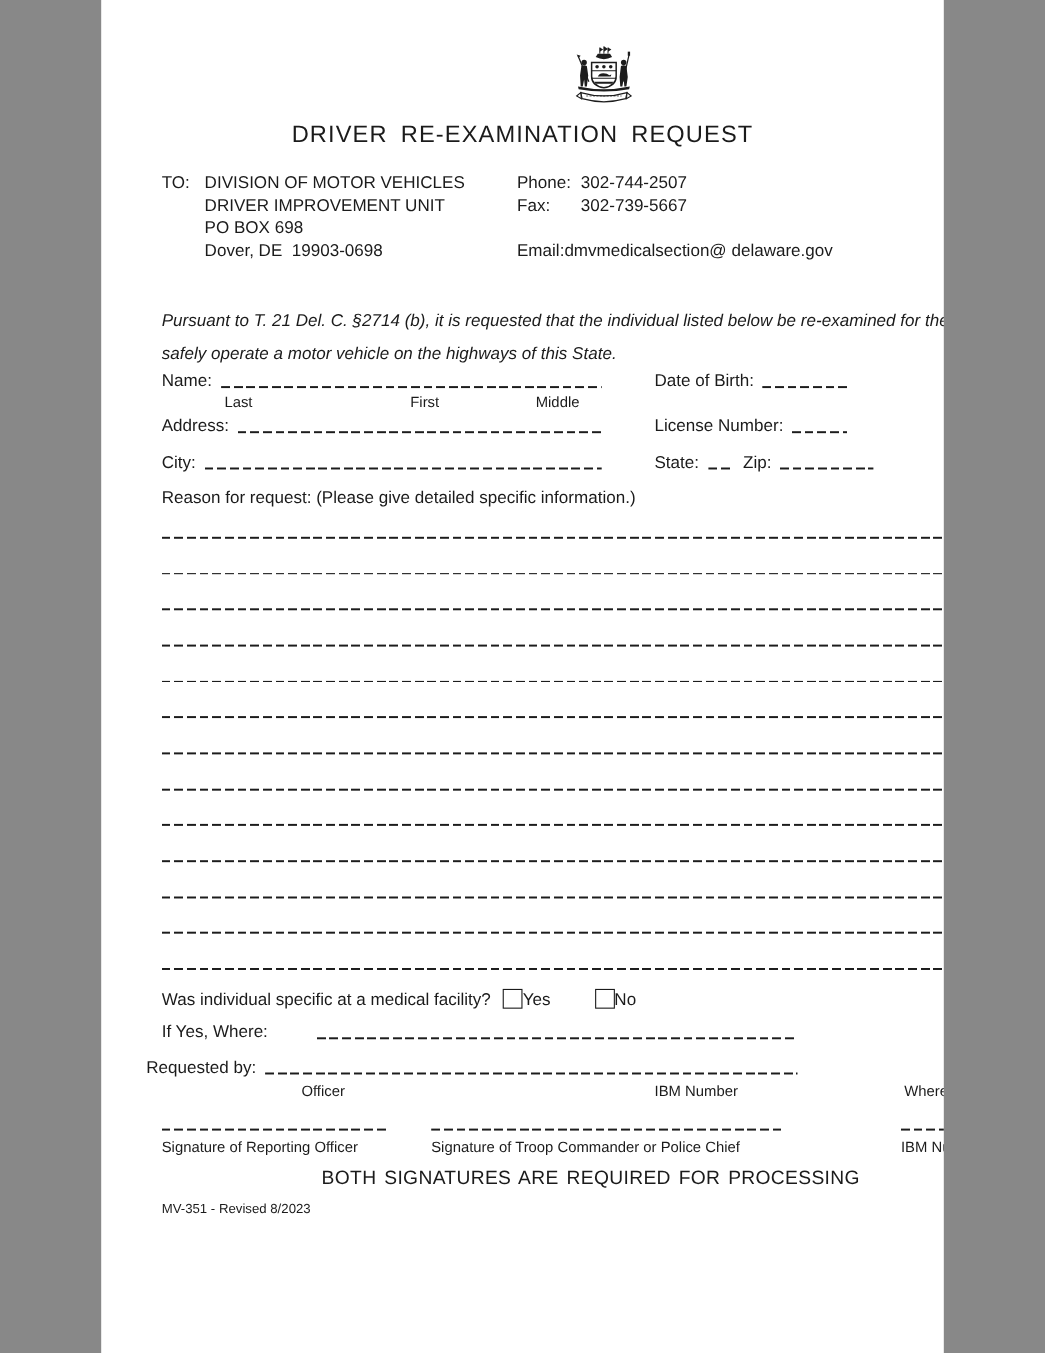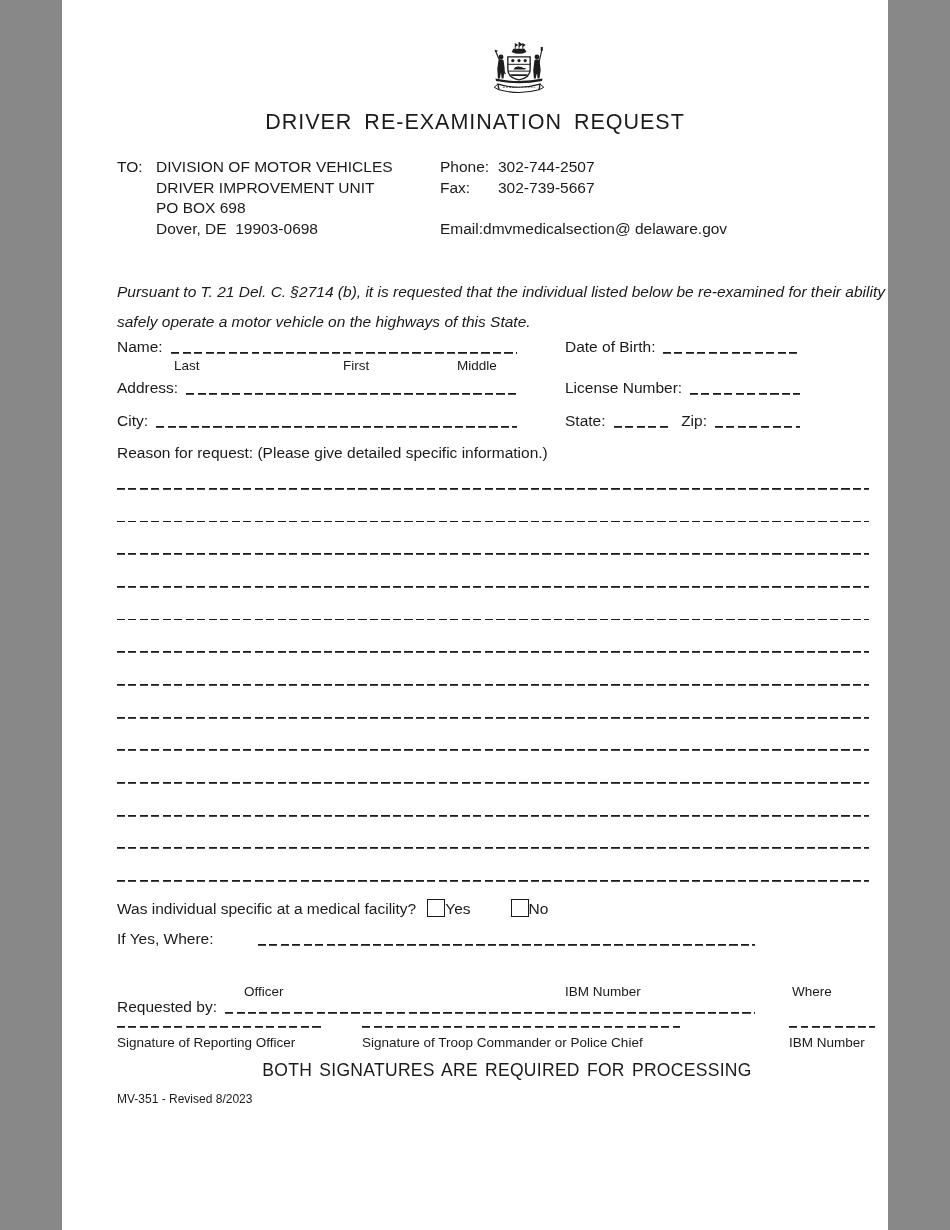--- a/index.html
+++ b/index.html
@@ -1,17 +1,17 @@
 <!DOCTYPE html>
 <html><head>
 <meta charset="utf-8">
 <style>
   html,body{margin:0;padding:0;background:#888;}
   .page{
-    position:relative;width:826px;height:1230px;background:#ffffff;
+    position:relative;width:766px;height:1230px;background:#ffffff;
     margin:0 auto;font-family:"Liberation Sans",sans-serif;color:#1b1b1b;
     overflow:hidden;
   }
   .abs{position:absolute;}
   .txt{font-size:15.5px;line-height:20.5px;}
   .pre{white-space:pre;}
   
   .fill-line{
     display:inline-block;height:5px;min-width:20px;position:relative;top:2px;
     background:repeating-linear-gradient(90deg,#1c1c1c 0,#1c1c1c 8px,transparent 8px,transparent 11.5px);
@@ -188,21 +188,21 @@
     <span class="checkbox"></span>
     <span class="txt lbl">No</span>
   </div>
 
   <div class="abs row" style="left:55px;right:133px;top:929px;gap:18px;">
     <span class="txt lbl">If Yes, Where:</span>
     <span class="gap8"></span>
     <span class="fill-line grow"></span>
   </div>
 
-  <div class="abs row" style="left:55px;right:133px;top:961px;margin-top:36px;">
+  <div class="abs row" style="left:41px;right:133px;top:961px;">
     <span class="txt lbl">Requested by:</span>
     <span class="gap8"></span>
     <span class="fill-line grow"></span>
   </div>
 
   <div class="abs" style="left:55px;top:984px;width:760px;height:18px;">
     <span class="abs sub" style="left:127px;top:0;">Officer</span>
     <span class="abs sub" style="left:448px;top:0;">IBM Number</span>
     <span class="abs sub" style="left:675px;top:0;">Where</span>
   </div>

